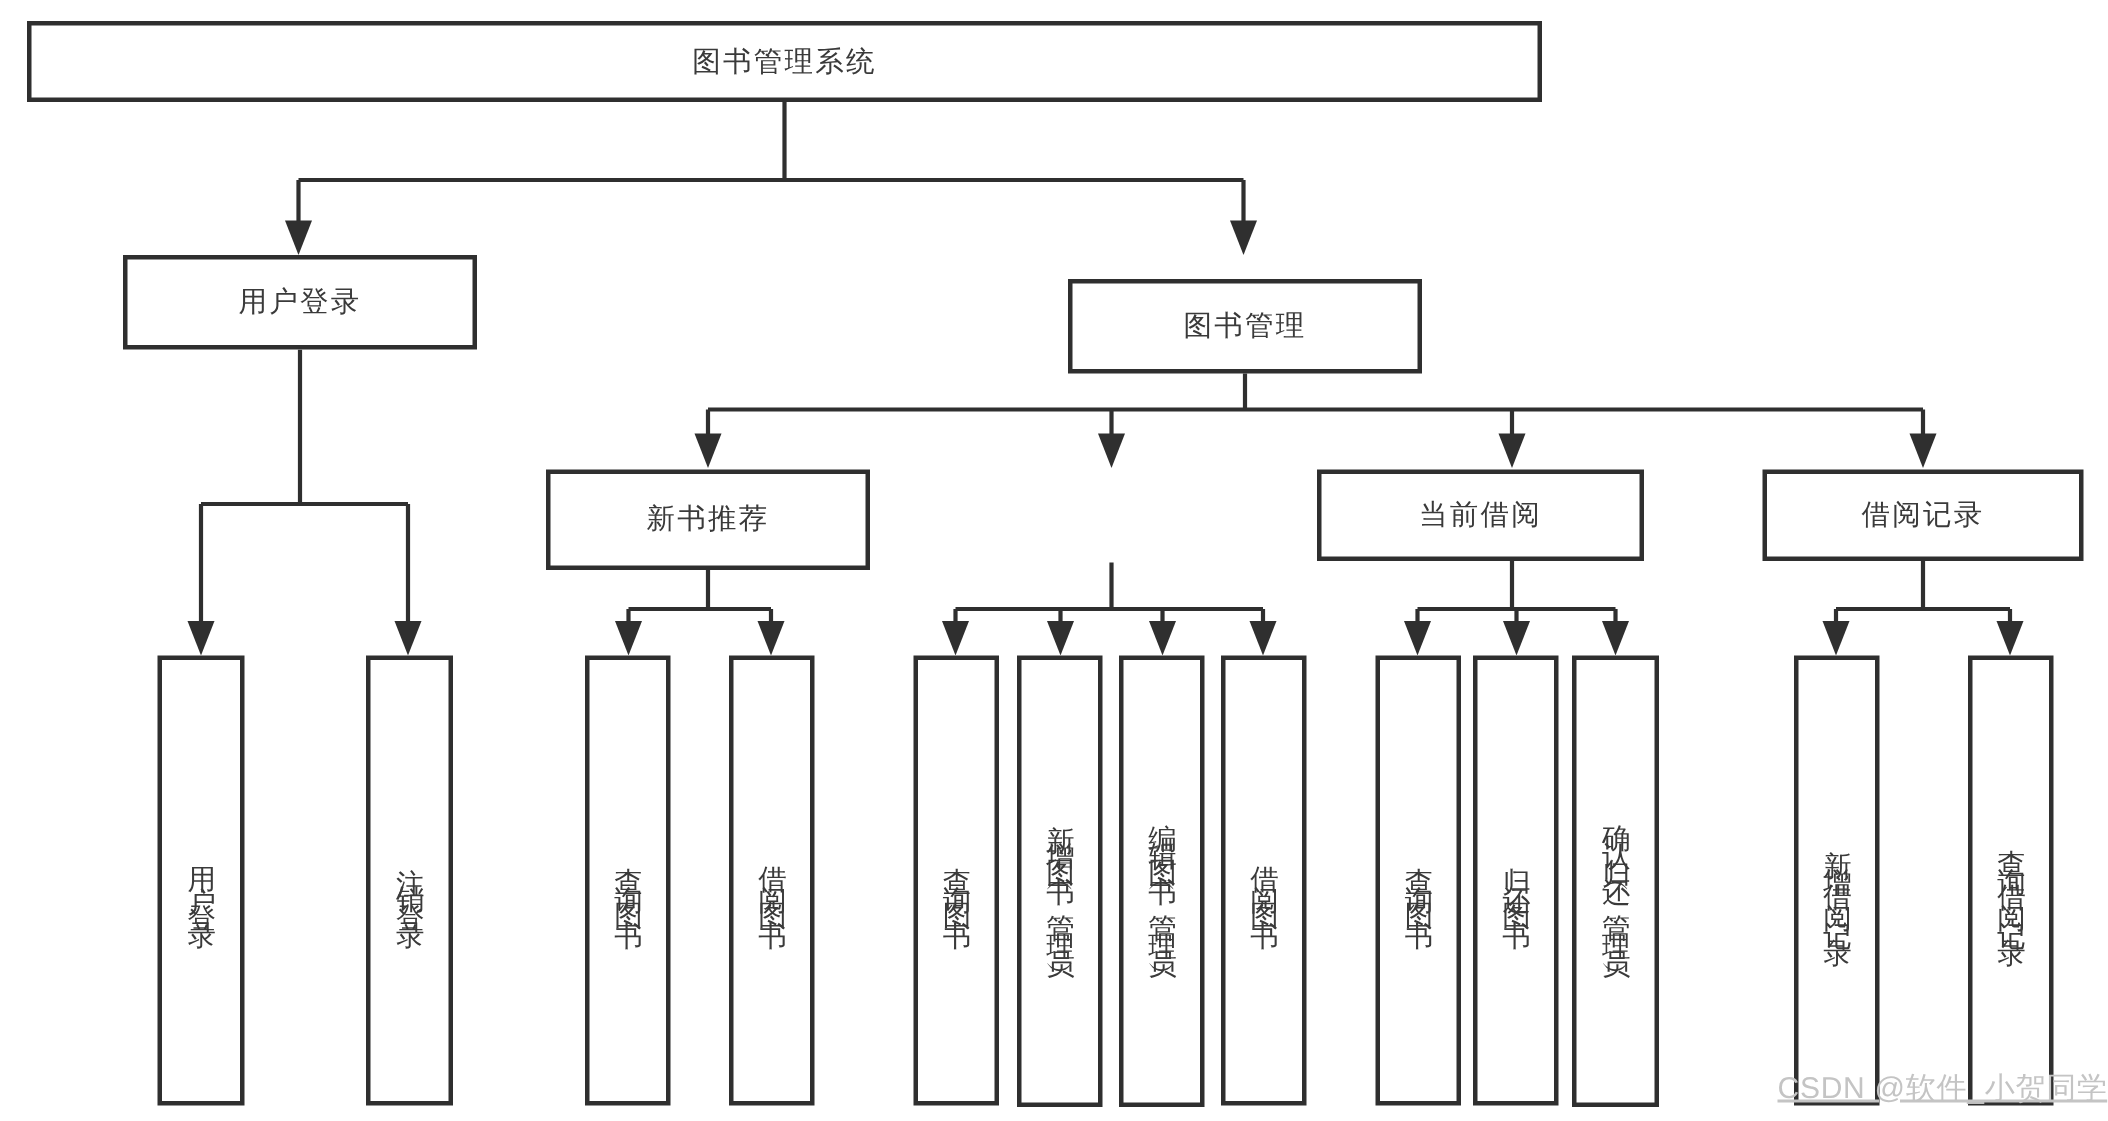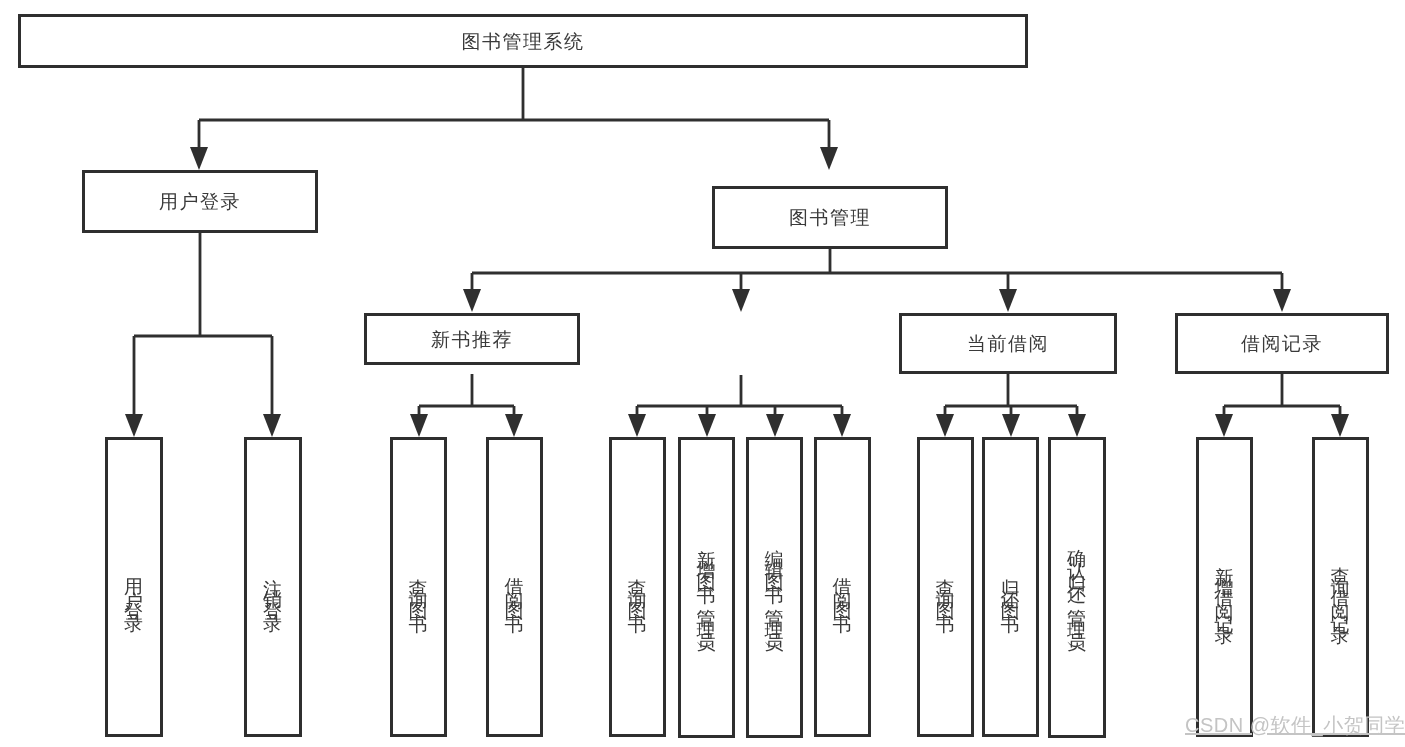--- a/index.html
+++ b/index.html
@@ -76,22 +76,22 @@
       <polygon class="arrow" points="1215,414 1233,414 1224,437"></polygon>
       <polygon class="arrow" points="1331,414 1349,414 1340,437"></polygon>
     </g>
   </svg>
 
   <div class="box hbox" style="left:18px;top:14px;width:1010px;height:54px;">图书管理系统</div>
 
   <div class="box hbox" style="left:82px;top:170px;width:236px;height:63px;">用户登录</div>
   <div class="box hbox" style="left:712px;top:170px;width:236px;height:63px;margin-top:16px;">图书管理</div>
 
-  <div class="box hbox" style="left:364px;top:313px;width:216px;height:52px;">新书推荐</div>
-  <div class="box hbox" style="left:899px;top:313px;width:218px;height:61px;">当前借阅</div>
+  <div class="box hbox" style="left:364px;top:313px;width:216px;height:67px;">新书推荐</div>
+  <div class="box hbox" style="left:878px;top:313px;width:218px;height:61px;">当前借阅</div>
   <div class="box hbox" style="left:1175px;top:313px;width:214px;height:61px;font-family:Liberation Serif, serif;">借阅记录</div>
 
   <div class="box vbox" style="left:105px;top:437px;width:58px;height:300px;">用户登录</div>
   <div class="box vbox" style="left:244px;top:437px;width:58px;height:300px;">注销登录</div>
 
   <div class="box vbox" style="left:390px;top:437px;width:57px;height:300px;">查询图书</div>
   <div class="box vbox" style="left:486px;top:437px;width:57px;height:300px;">借阅图书</div>
 
   <div class="box vbox" style="left:609px;top:437px;width:57px;height:300px;">查询图书</div>
   <div class="box vbox" style="left:678px;top:437px;width:57px;height:301px;">新增图书（管理员）</div>

